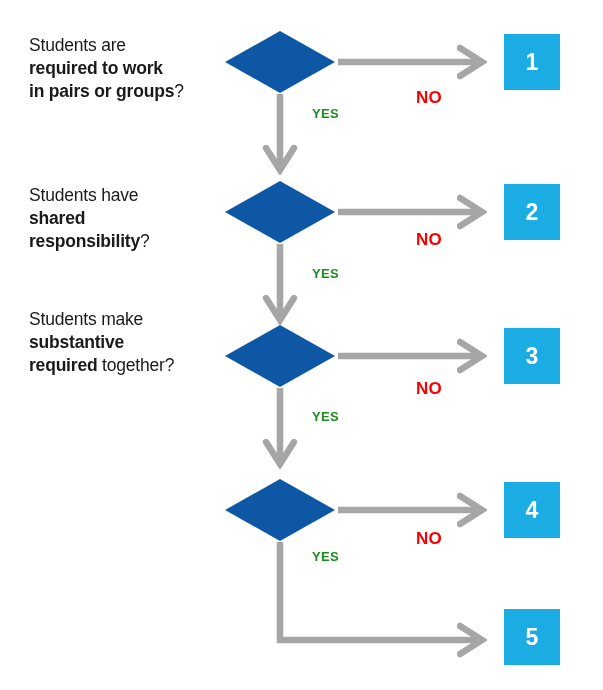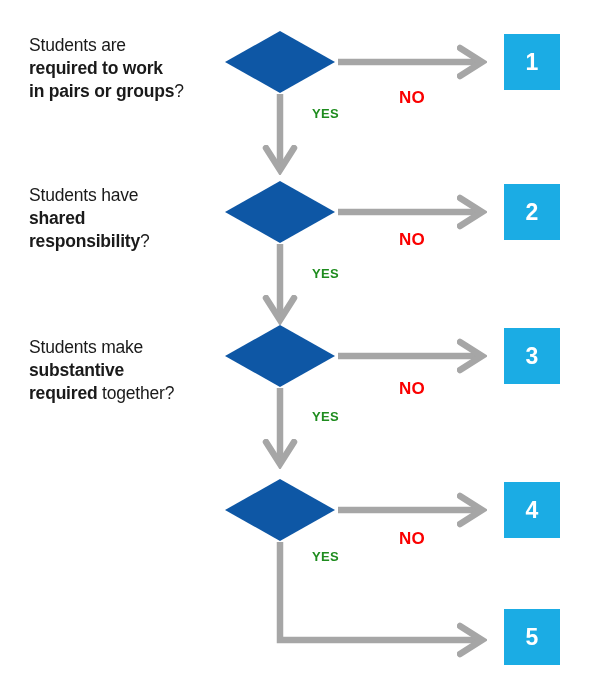--- a/index.html
+++ b/index.html
@@ -15,21 +15,21 @@
     position:absolute;left:29px;width:215px;
     color:var(--text);font-size:17.5px;line-height:23px;font-weight:400;
     letter-spacing:-0.2px;
   }
   .question .b{font-weight:700;}
   .yes{
     position:absolute;width:50px;
     color:var(--yes);font-size:13px;font-weight:700;letter-spacing:0.3px;
   }
   .no{
-    position:absolute;left:386px;width:52px;text-align:center;
+    position:absolute;left:416px;width:52px;text-align:left;
     color:var(--no);font-size:17px;font-weight:700;letter-spacing:0.3px;
   }
   .outcome{
     position:absolute;left:504px;width:56px;height:56px;
     background:var(--box);color:#fff;
     display:flex;align-items:center;justify-content:center;
     font-size:23px;font-weight:700;
   }
 </style>
 </head>
@@ -66,21 +66,21 @@
     <span class="b">required to work</span><br>
     <span class="b">in pairs or groups</span><span class="n">?</span>
   </div>
 
   <div class="question" style="top:184px">
     <span class="n">Students have</span><br>
     <span class="b">shared</span><br>
     <span class="b">responsibility</span><span class="n">?</span>
   </div>
 
-  <div class="question" style="top:336px">
+  <div class="question" style="top:308px">
     <span class="n">Students make</span><br>
     <span class="b">substantive</span><br>
     <span class="b">required</span><span class="n"> together?</span>
   </div>
 
 
   <div class="yes" style="left:312px;top:106px">YES</div>
   <div class="yes" style="left:312px;top:266px">YES</div>
   <div class="yes" style="left:312px;top:409px">YES</div>
   <div class="yes" style="left:312px;top:549px">YES</div>

